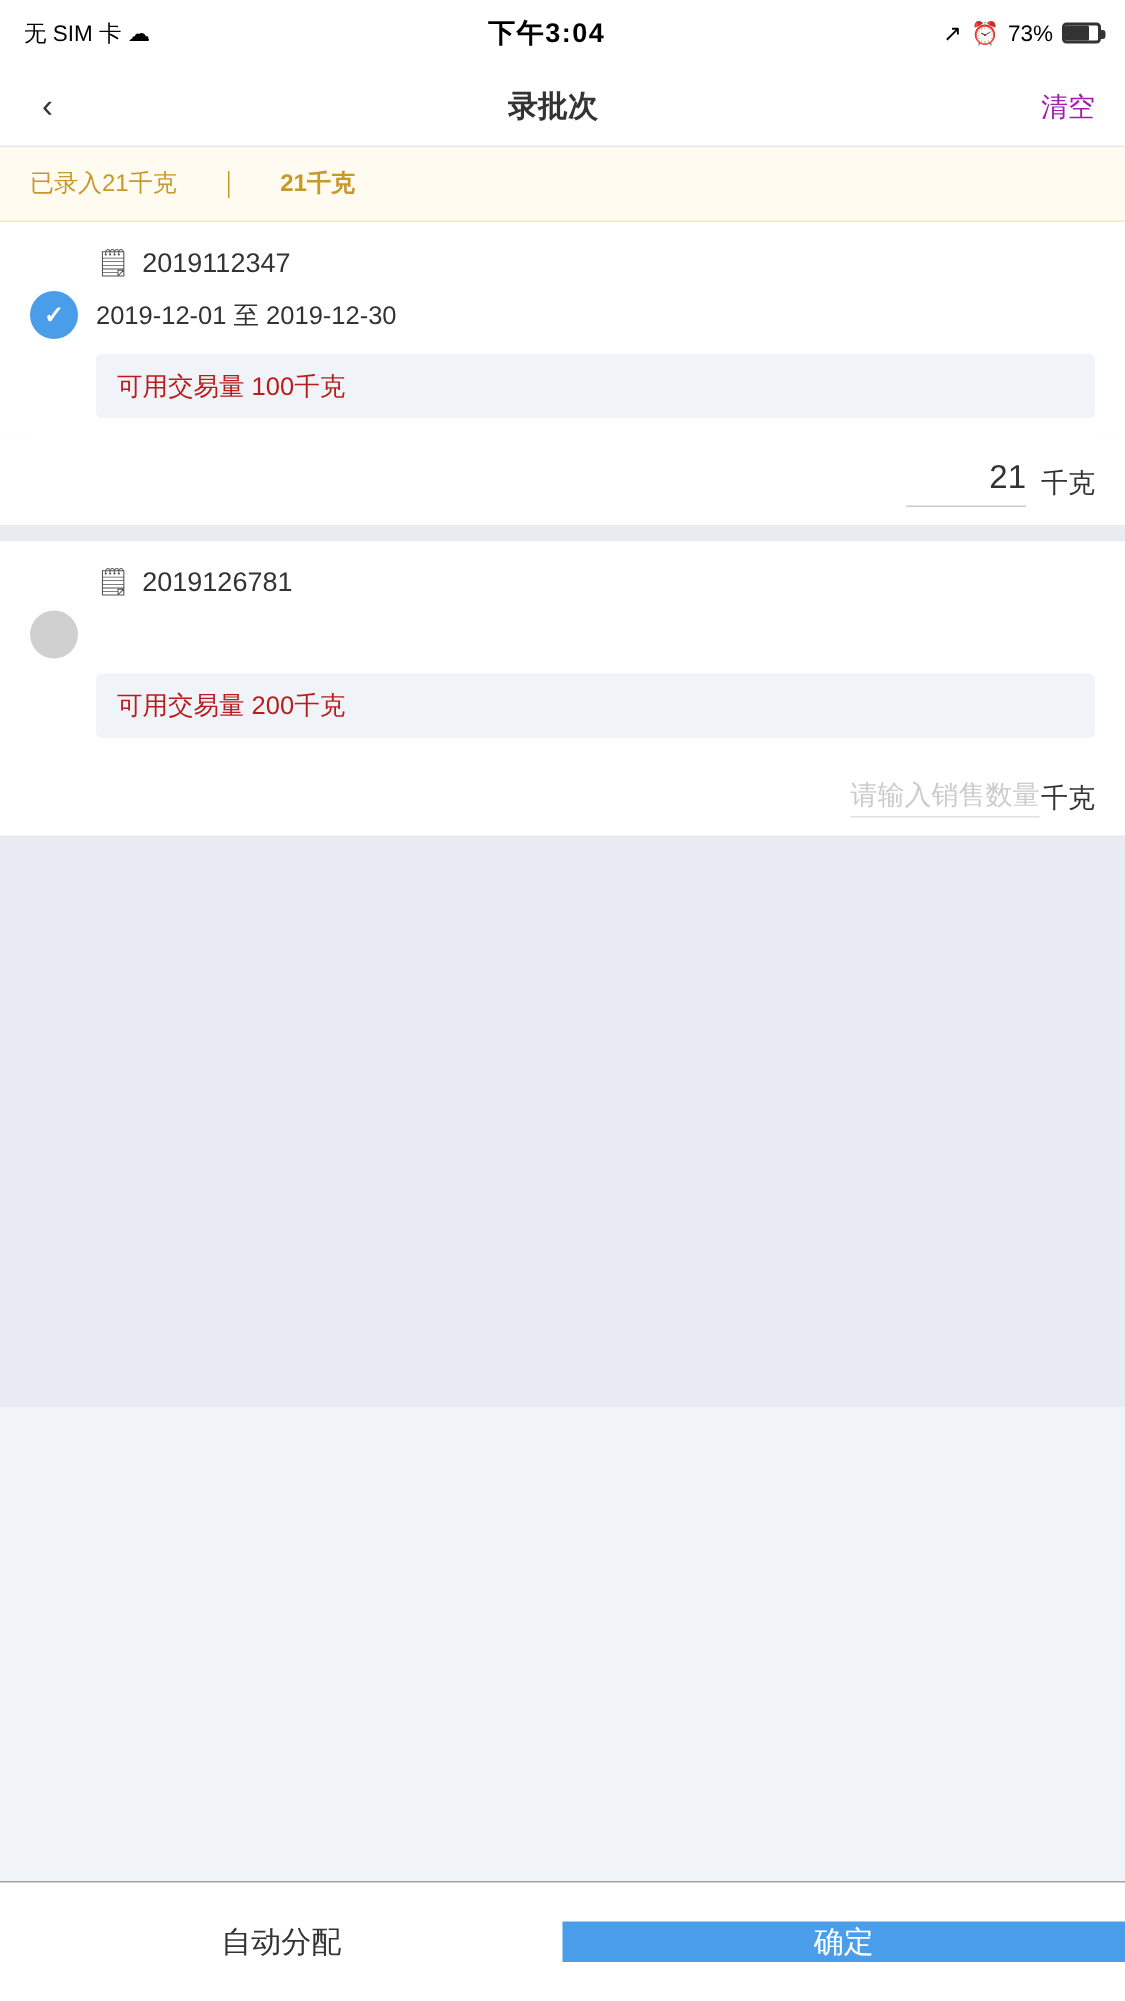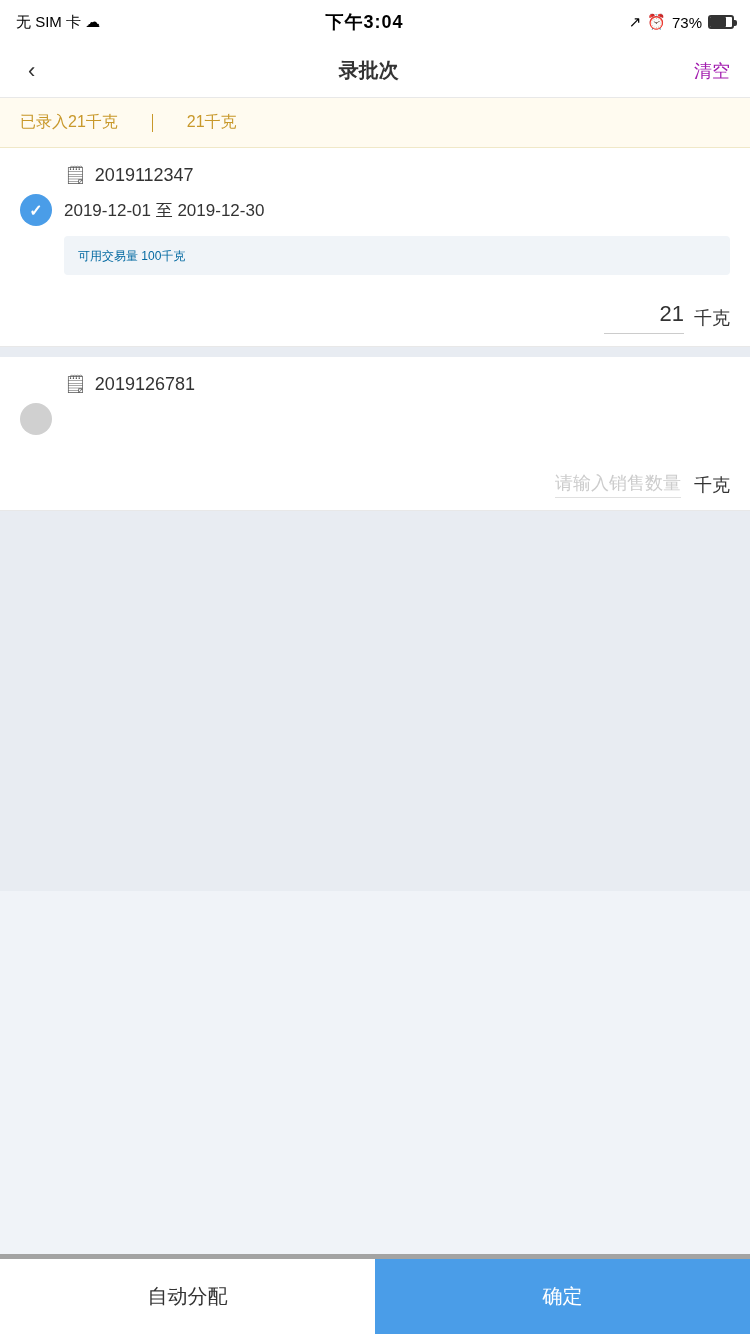--- a/index.html
+++ b/index.html
@@ -107,21 +107,21 @@
     }
     .summary-divider {
       width: 1px;
       height: 18px;
       background: #c8982a;
       margin: 0 16px;
     }
     .summary-total {
       font-size: 16px;
       color: #c8982a;
-      font-weight: 400;
+      font-weight: 700;
     }
 
     
     .batch-card {
       background: #fff;
       margin-bottom: 0;
       padding: 16px 20px 0 20px;
     }
     .batch-id-row {
       display: flex;
@@ -170,22 +170,22 @@
       color: #333;
     }
     .available-qty-bar {
       background: #f0f4f8;
       border-radius: 4px;
       padding: 10px 14px;
       margin-left: 44px;
       margin-bottom: 0;
     }
     .available-qty-text {
-      font-size: 12px;
-      color: #0369a1;
+      font-size: 17px;
+      color: #b91c1c;
     }
 
     
     .qty-row {
       background: #fff;
       display: flex;
       align-items: center;
       justify-content: flex-end;
       padding: 12px 20px;
       gap: 10px;
@@ -219,21 +219,21 @@
       padding: 16px 20px 0 20px;
     }
 
     
     .qty-input-row {
       background: #fff;
       display: flex;
       align-items: center;
       justify-content: flex-end;
       padding: 12px 20px;
-      gap: 13px;
+      gap: 1px;
       border-bottom: 1px solid #e8e8e8;
     }
     .qty-placeholder {
       font-size: 18px;
       color: #ccc;
     }
     .qty-unit-2 {
       font-size: 18px;
       color: #333;
     }
@@ -252,21 +252,22 @@
 
     
     .bottom-bar {
       position: fixed;
       bottom: 0;
       left: 0;
       width: 750px;
       height: 80px;
       display: flex;
       background: #fff;
-      border-top: 5px solid #a3a3a3;
+      border-top: 1px solid #a3a3a3;
+      align-items: center;
     }
     .btn-auto {
       flex: 1;
       background: #fff;
       border: none;
       font-size: 20px;
       color: #333;
       cursor: pointer;
       font-family: inherit;
     }
@@ -345,20 +346,23 @@
   <div class="batch-card-2">
     <div class="batch-id-row">
       <span class="batch-icon">🗒</span>
       <span class="batch-id">2019126781</span>
     </div>
     <div class="batch-date-row">
       <div class="checkbox-circle unchecked">
         <span class="checkmark"></span>
       </div>
     </div>
+    <div class="available-qty-bar">
+      <span class="available-qty-text">可用交易量 200千克</span>
+    </div>
     <div style="height:14px; background:#fff;"></div>
   </div>
 
   <div class="qty-input-row">
     <div class="input-underline">
       <span class="qty-placeholder">请输入销售数量</span>
     </div>
     <span class="qty-unit-2">千克</span>
   </div>
 

